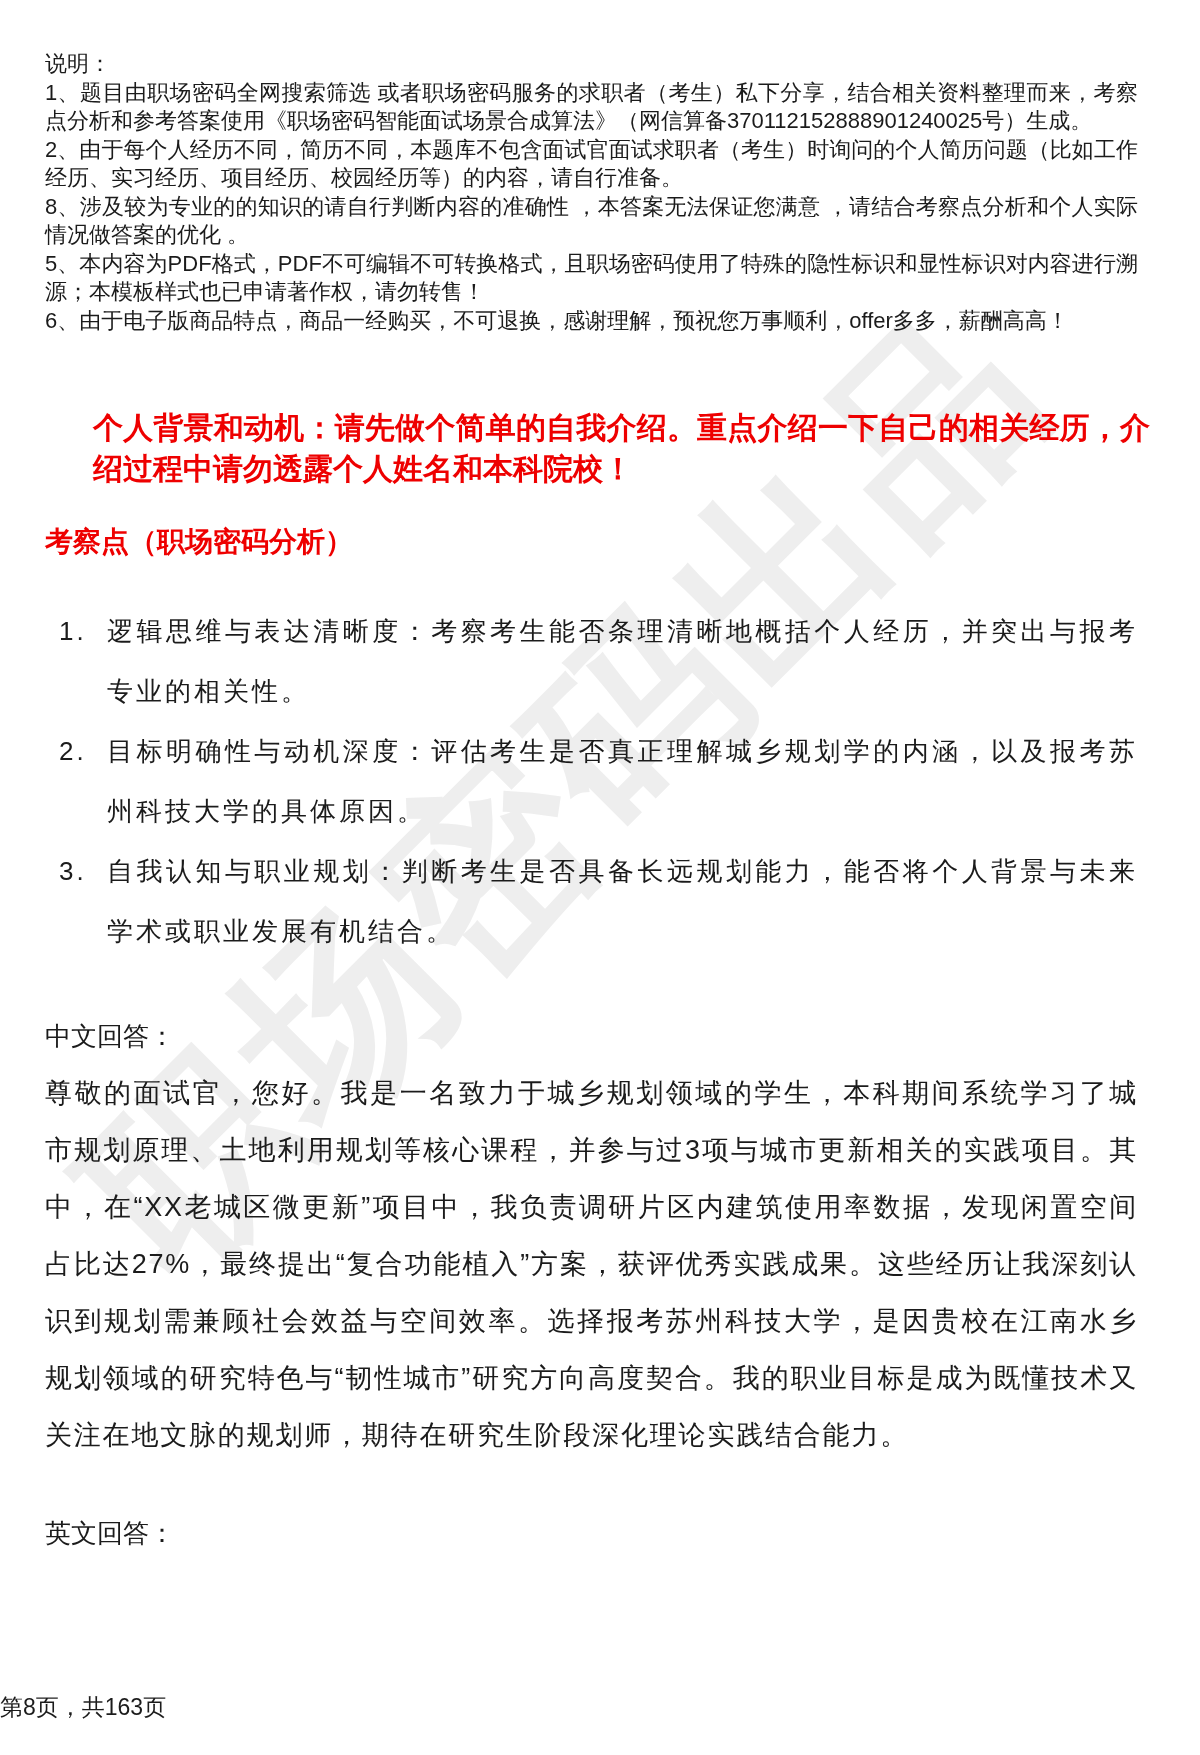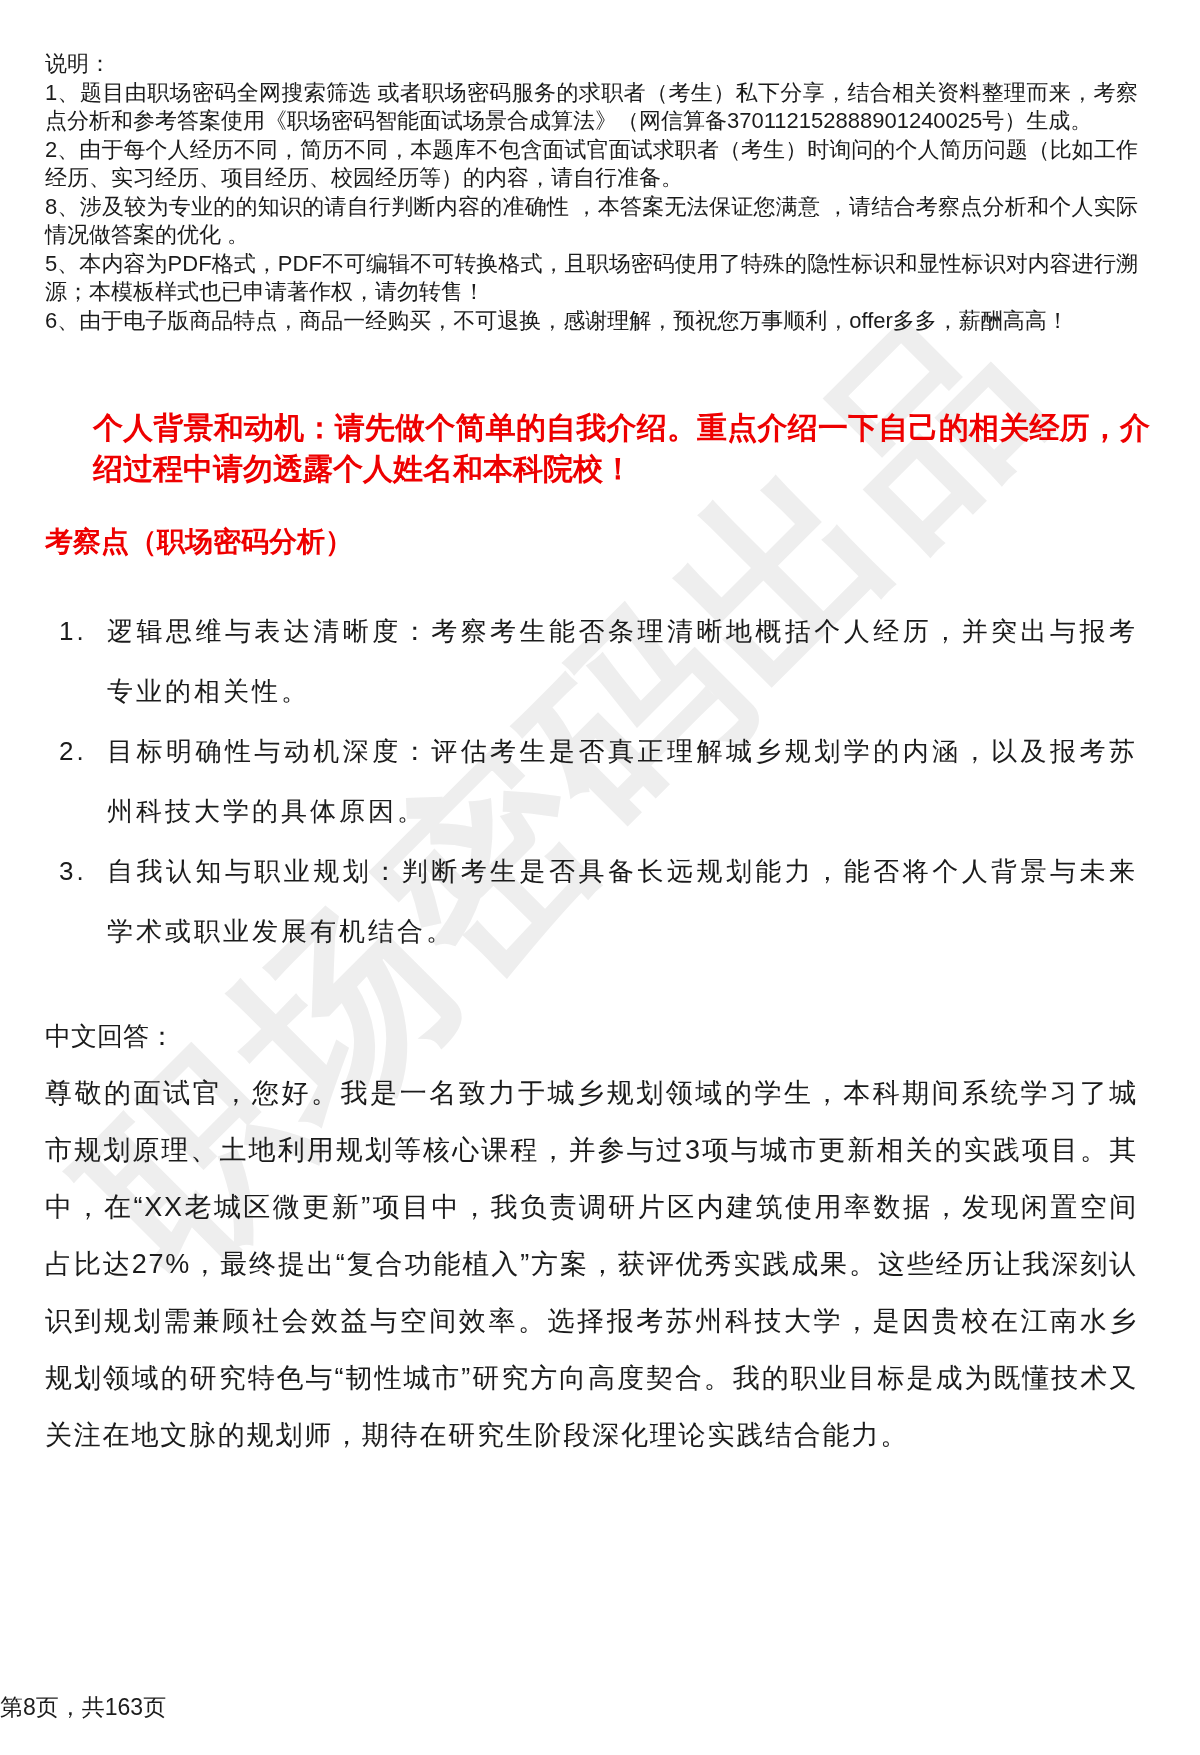--- a/index.html
+++ b/index.html
@@ -124,16 +124,17 @@
   <ol class="points">
     <li>逻辑思维与表达清晰度：考察考生能否条理清晰地概括个人经历，并突出与报考专业的相关性。</li>
     <li>目标明确性与动机深度：评估考生是否真正理解城乡规划学的内涵，以及报考苏州科技大学的具体原因。</li>
     <li>自我认知与职业规划：判断考生是否具备长远规划能力，能否将个人背景与未来学术或职业发展有机结合。</li>
   </ol>
 
   <div class="answer-label">中文回答：</div>
 
   <div class="answer-zh">尊敬的面试官，您好。我是一名致力于城乡规划领域的学生，本科期间系统学习了城市规划原理、土地利用规划等核心课程，并参与过3项与城市更新相关的实践项目。其中，在“XX老城区微更新”项目中，我负责调研片区内建筑使用率数据，发现闲置空间占比达27%，最终提出“复合功能植入”方案，获评优秀实践成果。这些经历让我深刻认识到规划需兼顾社会效益与空间效率。选择报考苏州科技大学，是因贵校在江南水乡规划领域的研究特色与“韧性城市”研究方向高度契合。我的职业目标是成为既懂技术又关注在地文脉的规划师，期待在研究生阶段深化理论实践结合能力。</div>
 
+  <div class="answer-label-en">英文回答：</div>
 
 </div>
 
 <div class="page-footer">第8页，共163页</div>
 
 </body></html>

